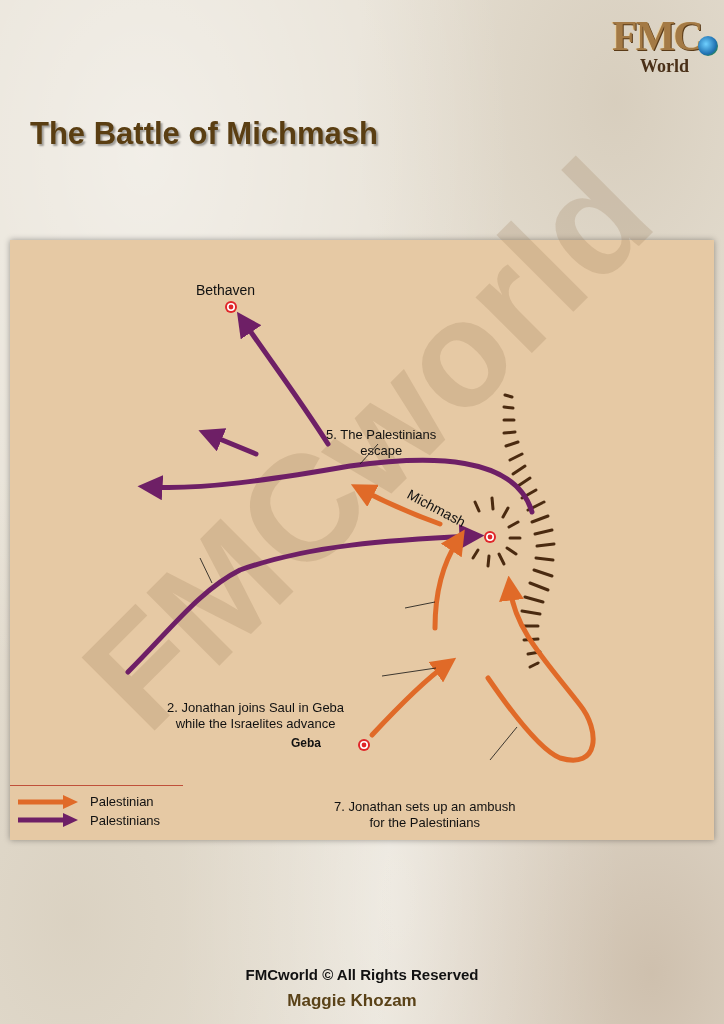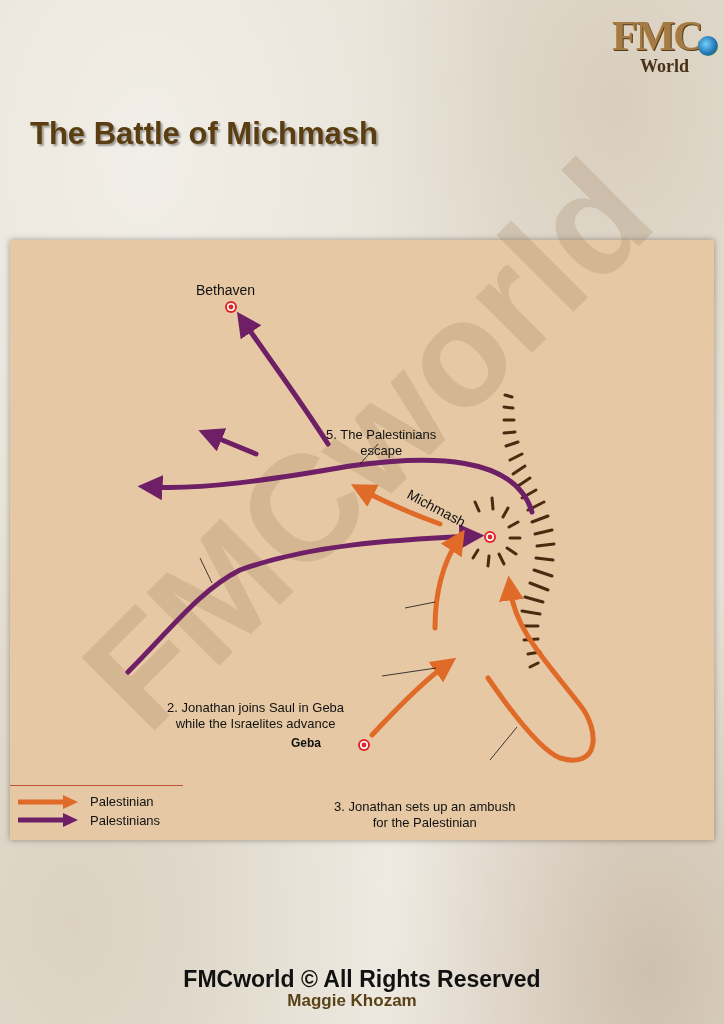--- a/index.html
+++ b/index.html
@@ -23,21 +23,21 @@
   .map{position:absolute;left:10px;top:240px;width:704px;height:600px;background:#e6c9a4;
     box-shadow:0 0 6px rgba(0,0,0,0.35);}
   .map svg{position:absolute;left:0;top:0;}
   .lbl{position:absolute;font-size:13px;color:#111;text-align:center;line-height:16px;white-space:nowrap;margin-top:32px;}
   .place{position:absolute;font-size:13px;color:#111;white-space:nowrap;}
   .watermark{position:absolute;left:40px;top:400px;font-size:150px;font-weight:bold;color:rgba(150,120,80,0.22);
     transform:rotate(-45deg);transform-origin:0 0;white-space:nowrap;}
   .legend-line{position:absolute;left:0;top:545px;width:173px;height:1px;background:#c0503a;}
   .legend-item{position:absolute;left:0;height:18px;}
   .legend-text{position:absolute;left:80px;top:0;font-size:13px;color:#111;white-space:nowrap;}
-  .footer1{position:absolute;left:0;width:724px;top:966px;text-align:center;font-size:23px;font-weight:bold;color:#111;}
+  .footer1{position:absolute;left:0;width:724px;top:966px;text-align:center;font-size:15px;font-weight:bold;color:#111;}
   .footer2{position:absolute;left:0;width:704px;top:991px;text-align:center;font-size:17px;font-weight:bold;color:#5a4218;}
 </style>
 </head>
 <body>
 
 <div class="logo">
   <span class="logo-fmc">FMC</span>
   <span class="logo-globe"></span>
   <span class="logo-world">World</span>
 </div>
@@ -146,22 +146,22 @@
 
   <div class="lbl" style="left:316px;top:155px;">
     <div>5. The Palestinians</div>
     <div>escape</div>
   </div>
   <div class="lbl" style="left:157px;top:428px;">
     <div>2. Jonathan joins Saul in Geba</div>
     <div>while the Israelites advance</div>
   </div>
   <div class="lbl" style="left:324px;top:527px;">
-    <div>3. Jonathan sets up an ambush</div>
-    <div>for the Palestinian</div>
+    <div>7. Jonathan sets up an ambush</div>
+    <div>for the Palestinians</div>
   </div>
 
   <div class="legend-line"></div>
   <div class="legend-item" style="top:554px;">
     <span class="legend-text">Palestinian</span>
   </div>
   <div class="legend-item" style="top:573px;">
     <span class="legend-text">Palestinians</span>
   </div>
 </div>

